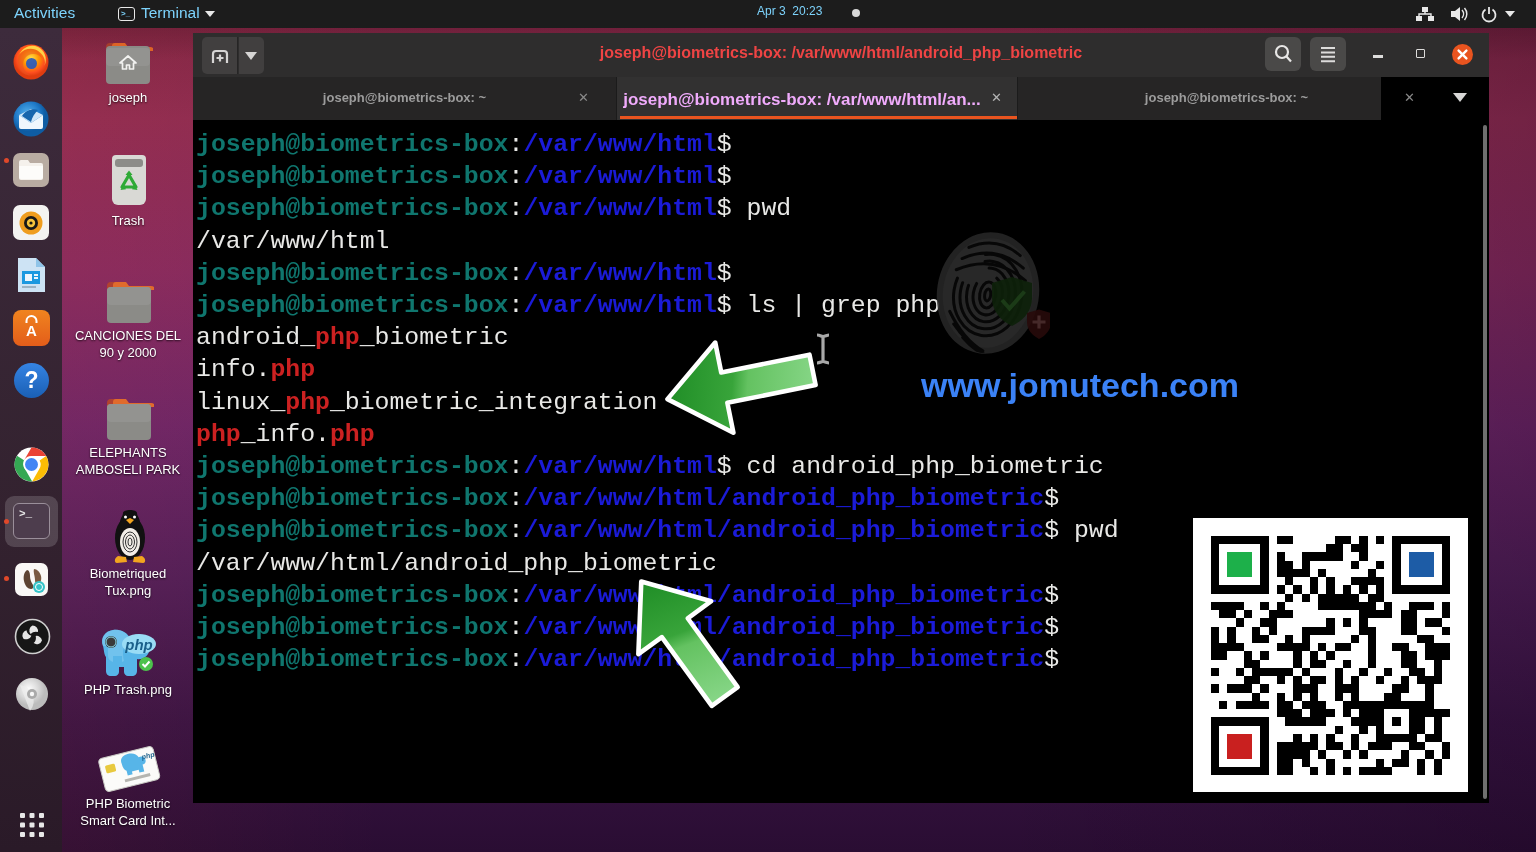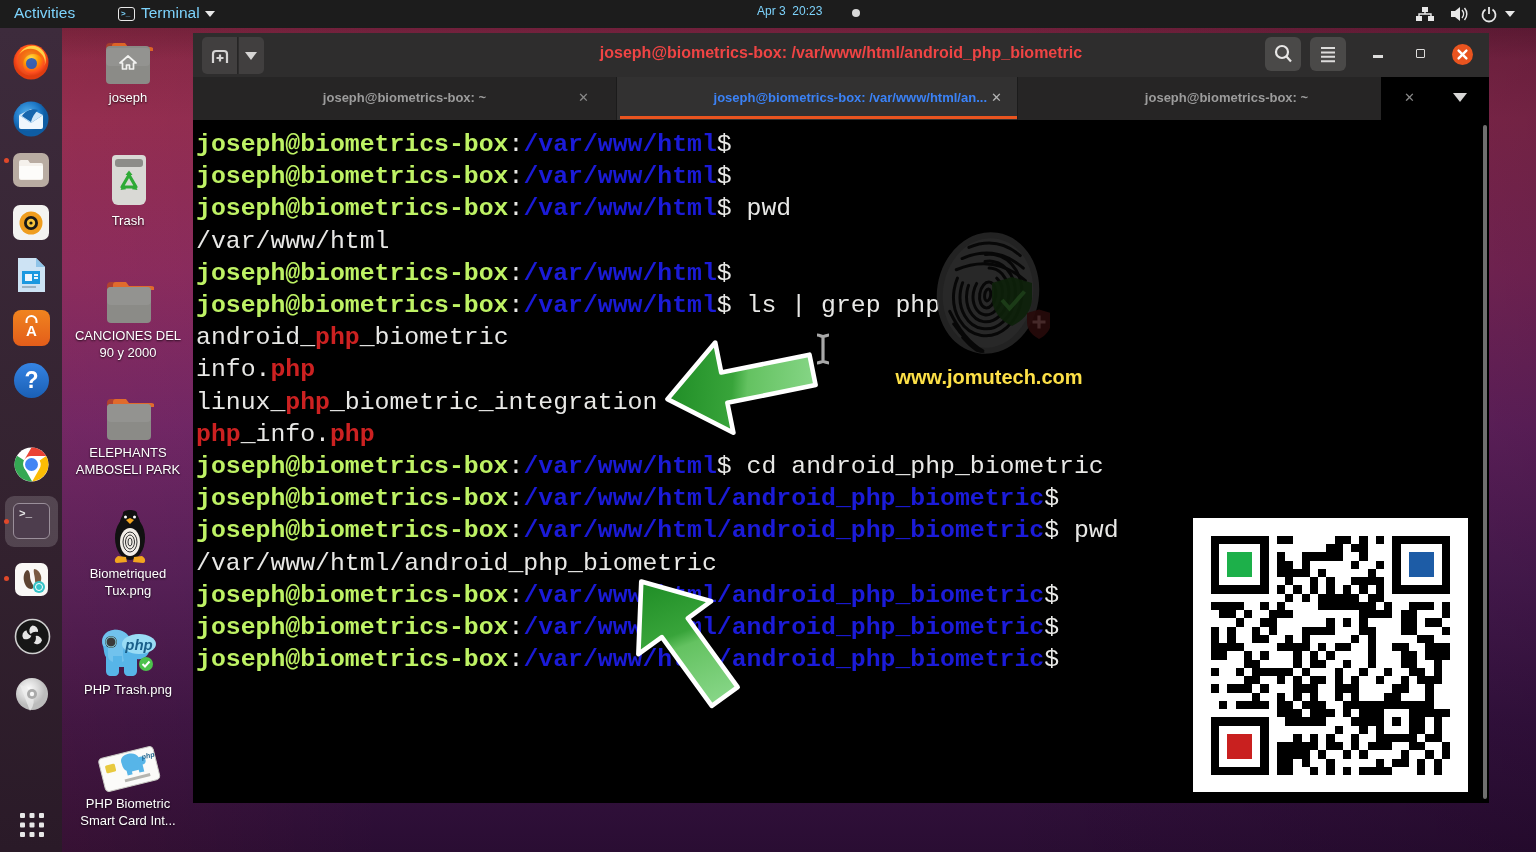--- a/index.html
+++ b/index.html
@@ -6,21 +6,21 @@
 background:linear-gradient(180deg,#7c2440 0%,#8e2c51 14%,#852a5e 32%,#6b2566 50%,#4f1e57 68%,#371342 85%,#2a0d33 100%)}
 #desk:before{content:'';position:absolute;inset:0;background:linear-gradient(90deg,rgba(255,80,60,.07) 0%,rgba(0,0,0,0) 25%,rgba(0,0,0,0) 65%,rgba(15,0,20,.22) 100%),linear-gradient(180deg,rgba(25,0,10,.30) 0%,rgba(0,0,0,0) 7%)}
 .ab{position:absolute}
 #topbar{position:absolute;left:0;top:0;width:1536px;height:28px;background:#1c1c1c;color:#7dd3fc;font-size:15.5px}
 #dock{position:absolute;left:0;top:28px;width:62px;height:824px;background:linear-gradient(180deg,#3d2b3c,#33222f 60%,#2a1a28)}
 #term{position:absolute;left:193px;top:33px;width:1296px;height:770px;background:#000}
 #tbar{position:absolute;left:0;top:0;width:1296px;height:44px;background:#2e2d2d;color:#ef4444}
 #tabs{position:absolute;left:0;top:44px;width:1188px;height:43px;background:#262525}
 #tcontent{position:absolute;left:0;top:87px;width:1296px;height:683px;background:#000;overflow:hidden}
 pre{font-family:"Liberation Mono",monospace;font-size:24.8px;line-height:32.2px;color:#e8e8e6}
-.g{color:#bef264;font-weight:bold}
+.g{color:#0f766e;font-weight:bold}
 .b{color:#1b1bd8;font-weight:bold}
 .r{color:#cc2121;font-weight:bold}
 .lbl{position:absolute;color:#fff;font-size:13px;text-align:center;line-height:17px;text-shadow:0 1px 2px rgba(0,0,0,.8);width:140px}
 .tabx{color:#8a8a8a;font-size:13px}
 </style></head>
 <body>
 <div id="desk">
   <div id="topbar">
     <span class="ab" style="left:14px;top:4px">Activities</span>
     <span class="ab" style="left:141px;top:4px">Terminal</span>
@@ -263,21 +263,21 @@
             <path d="M6.6 6.6l7.8 7.8M14.4 6.6l-7.8 7.8" stroke="#fff" stroke-width="2.4" stroke-linecap="round"></path>
           </svg>
       </div>
     </div>
     <div id="tabs">
       <div class="ab" style="left:0;top:0;width:424px;height:43px;border-right:1px solid #1b1b1b">
         <div class="ab" style="left:0;right:0;top:13px;text-align:center;color:#9c9c9c;font-weight:bold;font-size:13px">joseph@biometrics-box: ~</div>
         <div class="ab tabx" style="left:385px;top:13px">✕</div>
       </div>
       <div class="ab" style="left:424px;top:0;width:401px;height:43px;background:#323131;border-right:1px solid #1b1b1b">
-        <div class="ab" style="left:0;right:30px;top:13px;text-align:right;color:#3b82f6;font-weight:bold;font-size:13px">joseph@biometrics-box: /var/www/html/an...</div>
+        <div class="ab" style="left:0;right:30px;top:13px;text-align:center;color:#f0abfc;font-weight:bold;font-size:17px">joseph@biometrics-box: /var/www/html/an...</div>
         <div class="ab tabx" style="left:374px;top:13px;color:#b5b5b5">✕</div>
         <div class="ab" style="left:3px;bottom:1px;width:397px;height:3px;background:#e9541f"></div>
       </div>
       <div class="ab" style="left:825px;top:0;width:417px;height:43px">
         <div class="ab" style="left:0;right:0;top:13px;text-align:center;color:#9c9c9c;font-weight:bold;font-size:13px">joseph@biometrics-box: ~</div>
         <div class="ab tabx" style="left:386px;top:13px">✕</div>
       </div>
       <div class="ab" style="left:1260px;top:16px;width:0;height:0;border-left:7px solid transparent;border-right:7px solid transparent;border-top:9px solid #d8d7d6"></div>
     </div>
     <div id="tcontent">
@@ -320,21 +320,21 @@
         <path d="M27 92 Q45 118 66 126"></path>
               <path d="M33 104 Q50 122 70 130"></path>
               <path d="M44 116 Q58 128 75 132"></path>
             </g>
         </g>
         <path d="M66 58l20-6 20 6v15c0 13-8.5 22.5-20 28-11.5-5.5-20-15-20-28z" fill="#112a0c" opacity=".9"></path>
         <path d="M76 75l7.5 8.5 15-17" fill="none" stroke="#265020" stroke-width="4" opacity=".9"></path>
         <path d="M101 88l12-3.5 12 3.5v9c0 8-5.5 13.5-12 17-6.5-3.5-12-9-12-17z" fill="#330d0d" opacity=".9"></path>
         <path d="M113 90.5v13M106.5 97h13" stroke="#5e3a3a" stroke-width="3.2" opacity=".9"></path>
       </svg>
-      <div class="ab" style="left:660px;top:246px;width:660px;text-align:center;color:#fde047;font-size:20px;font-weight:bold;font-family:'Liberation Sans',sans-serif;transform:translateX(-50%);left:796px;width:500px">www.jomutech.com</div>
+      <div class="ab" style="left:660px;top:246px;width:660px;text-align:right;color:#3b82f6;font-size:34px;font-weight:bold;font-family:'Liberation Sans',sans-serif;transform:translateX(-50%);left:796px;width:500px">www.jomutech.com</div>
       <svg class="ab" style="left:440px;top:200px" width="220" height="130" viewBox="0 0 220 130">
         <defs>
             <linearGradient id="ag1" x1="-74" y1="-20" x2="74" y2="20" gradientUnits="userSpaceOnUse">
               <stop offset="0%" stop-color="#1e8c25"></stop>
               <stop offset="45%" stop-color="#38a43a"></stop>
               <stop offset="55%" stop-color="#64c261"></stop>
               <stop offset="100%" stop-color="#87d687"></stop>
             </linearGradient>
           </defs>
         <g transform="translate(107,64.5) rotate(-11.4)">

